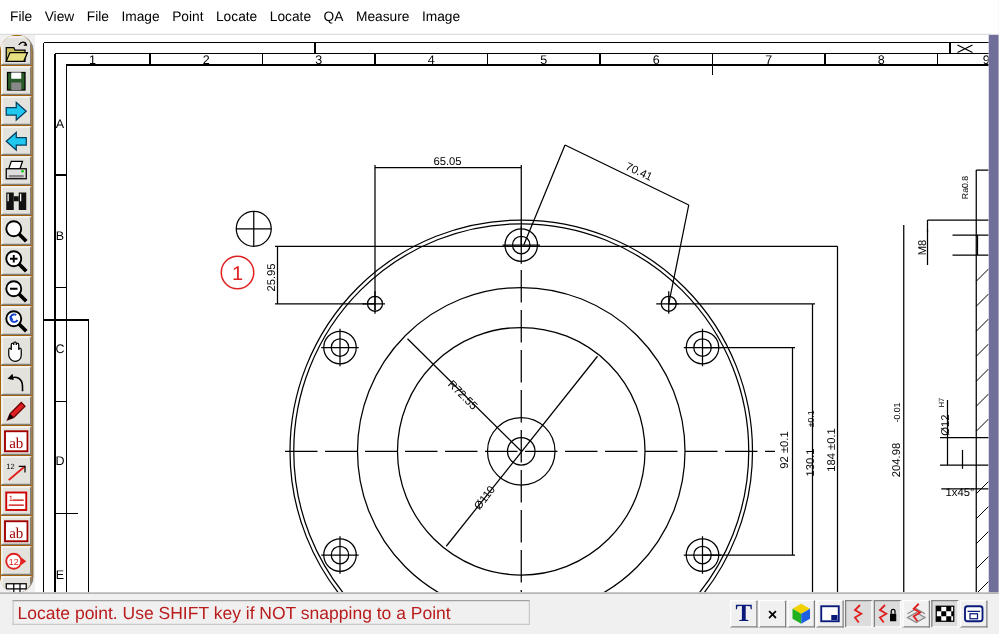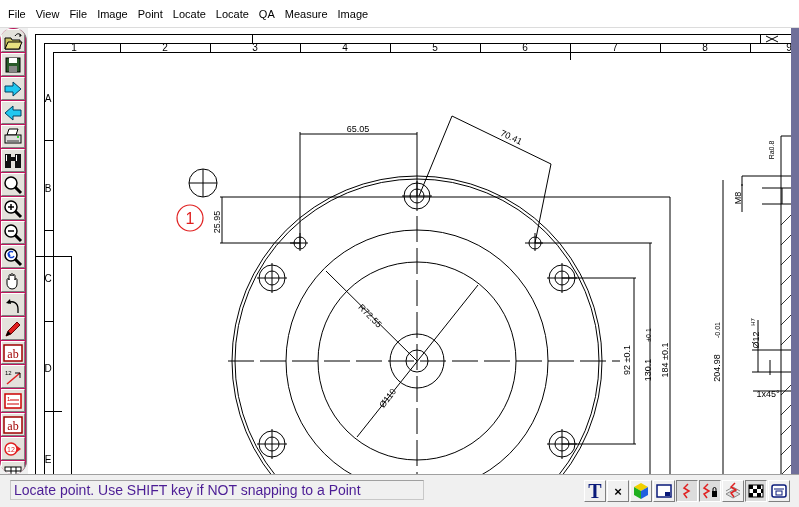--- a/index.html
+++ b/index.html
@@ -1,26 +1,26 @@
 <!DOCTYPE html>
 <html><head>
 <meta charset="utf-8">
 <style>
   * { box-sizing: border-box; margin: 0; padding: 0; }
   html, body { width: 799px; height: 507px; overflow: hidden; background: #f0f0f0; font-family: "Liberation Sans", "DejaVu Sans", sans-serif; }
   #app { position: relative; width: 799px; height: 507px; background: #f0f0f0; }
   .menubar { position: absolute; left: 0; top: 0; width: 799px; height: 28px; background: #ffffff; display: flex; align-items: center; padding-left: 3px; border-bottom: 1px solid #dcdcdc; }
   .menu-item { font-size: 11px; color: #000; padding: 0 5px; line-height: 28px; cursor: default; }
-  .toolbar { position: absolute; left: 0; top: 28px; width: 27px; height: 446px; background: #be185d; border-right: 1px solid #808080; overflow: hidden; border-radius: 13px; }
+  .toolbar { position: absolute; left: 0; top: 28px; width: 27px; height: 446px; background: #a16207; border-right: 1px solid #808080; overflow: hidden; border-radius: 13px; }
   .tool { width: 24px; height: 23px; margin: 1px 1px 0 1px; display: flex; align-items: center; justify-content: center; background: #e4e2dc; border: 1px solid #ffffff; border-right-color: #808080; border-bottom-color: #808080; }
   .tool svg { width: 20px; height: 20px; }
   .canvas { position: absolute; left: 28px; top: 28px; width: 763px; height: 446px; background: #ffffff; overflow: hidden; }
   .vscroll { position: absolute; left: 791px; top: 28px; width: 8px; height: 446px; background: #6f6f9a; }
   .statusbar { position: absolute; left: 0; top: 474px; width: 799px; height: 33px; background: #f0f0f0; border-top: 1px solid #a0a0a0; }
-  .status-text { position: absolute; left: 10px; top: 5px; width: 414px; height: 20px; border: 1px solid #c8c8c8; border-top-color: #a0a0a0; background: #f0f0f0; font-size: 14px; line-height: 18px; padding-left: 3px; color: #4c1d95; white-space: nowrap; }
+  .status-text { position: absolute; left: 10px; top: 5px; width: 414px; height: 20px; border: 1px solid #c8c8c8; border-top-color: #a0a0a0; background: #f0f0f0; font-size: 14px; line-height: 18px; padding-left: 3px; color: #b91c1c; white-space: nowrap; }
   .status-btns { position: absolute; left: 584px; top: 5px; display: flex; gap: 1px; }
   .sbtn { width: 22px; height: 22px; display: flex; align-items: center; justify-content: center; background: #f0f0f0; border: 1px solid #ffffff; border-right-color: #808080; border-bottom-color: #808080; }
   .sbtn.pressed { background: #dcdcdc; border-color: #808080 #ffffff #ffffff #808080; }
   .sbtn svg { width: 18px; height: 18px; }
   .sbtn .t { font-family: "Liberation Serif", serif; font-weight: bold; color: #0a1a7a; font-size: 20px; line-height: 20px; }
   .sbtn .x { font-weight: bold; font-size: 13px; color: #000; }
 </style>
 </head>
 <body>
 

